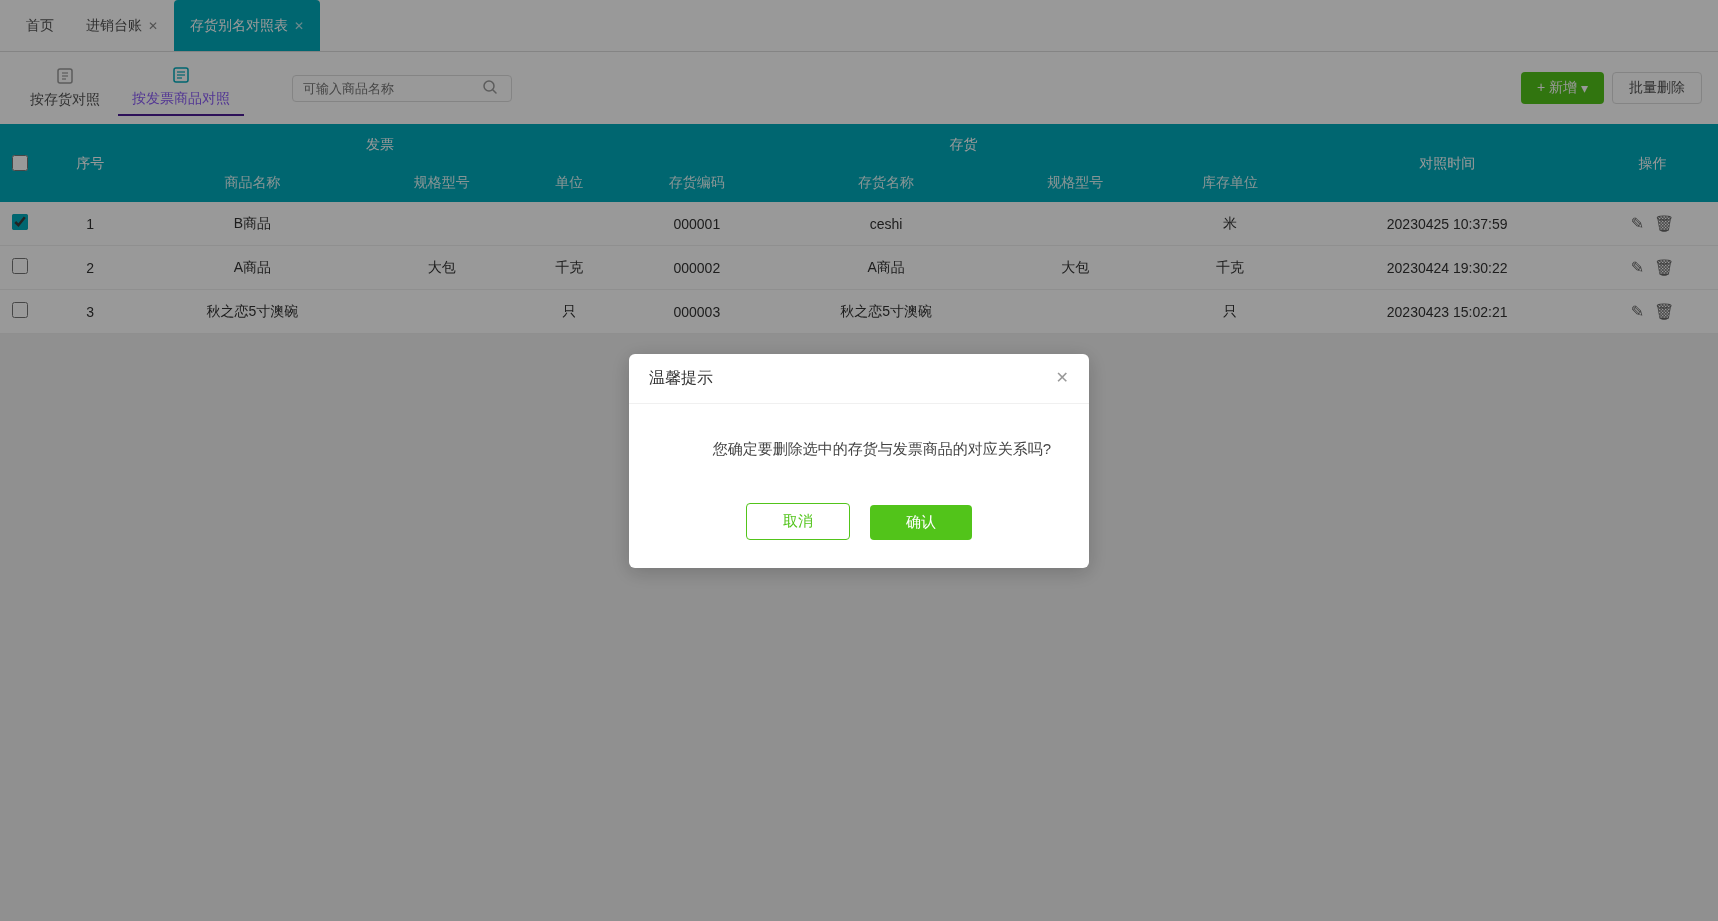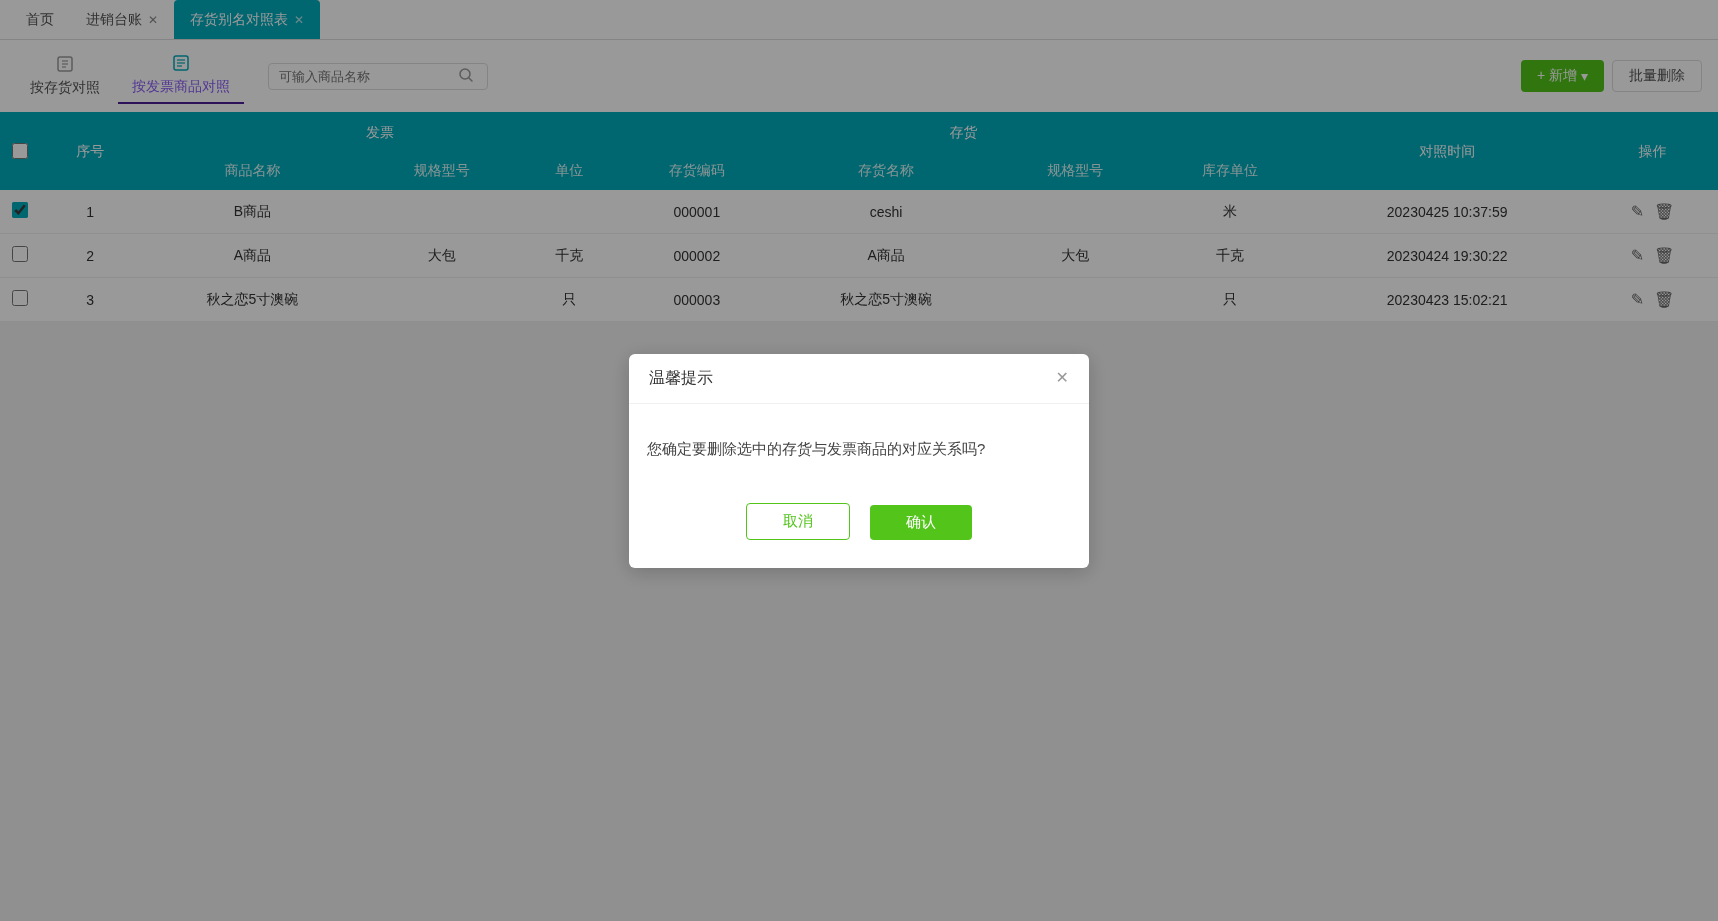--- a/index.html
+++ b/index.html
@@ -4,21 +4,21 @@
   <style>
     * { box-sizing: border-box; margin: 0; padding: 0; }
     body { font-family: "Microsoft YaHei", Arial, sans-serif; background: #f0f0f0; font-size: 14px; color: #333; }
 
     
     .top-tabs {
       display: flex;
       align-items: center;
       background: #fff;
       border-bottom: 1px solid #ddd;
-      height: 40px;
+      height: 52px;
       padding: 0 10px;
     }
     .tab-item {
       display: flex;
       align-items: center;
       padding: 0 16px;
       height: 100%;
       cursor: pointer;
       color: #555;
       font-size: 14px;
@@ -76,20 +76,21 @@
       margin-left: 20px;
     }
     .search-input {
       border: 1px solid #ddd;
       border-radius: 4px;
       padding: 5px 10px;
       width: 220px;
       font-size: 13px;
       color: #999;
       outline: none;
+      margin-left: 24px;
     }
     .search-icon-btn {
       background: none;
       border: none;
       cursor: pointer;
       margin-left: -30px;
       color: #999;
     }
     .right-actions {
       display: flex;
@@ -205,22 +206,22 @@
     }
     .dialog-close {
       background: none;
       border: none;
       cursor: pointer;
       font-size: 16px;
       color: #999;
       line-height: 1;
     }
     .dialog-body {
-      padding: 36px 18px 28px;
-      text-align: left;
+      padding: 36px 38px 28px;
+      text-align: right;
     }
     .dialog-message {
       font-size: 15px;
       color: #444;
     }
     .dialog-footer {
       display: flex;
       align-items: flex-end;
       justify-content: center;
       gap: 20px;

